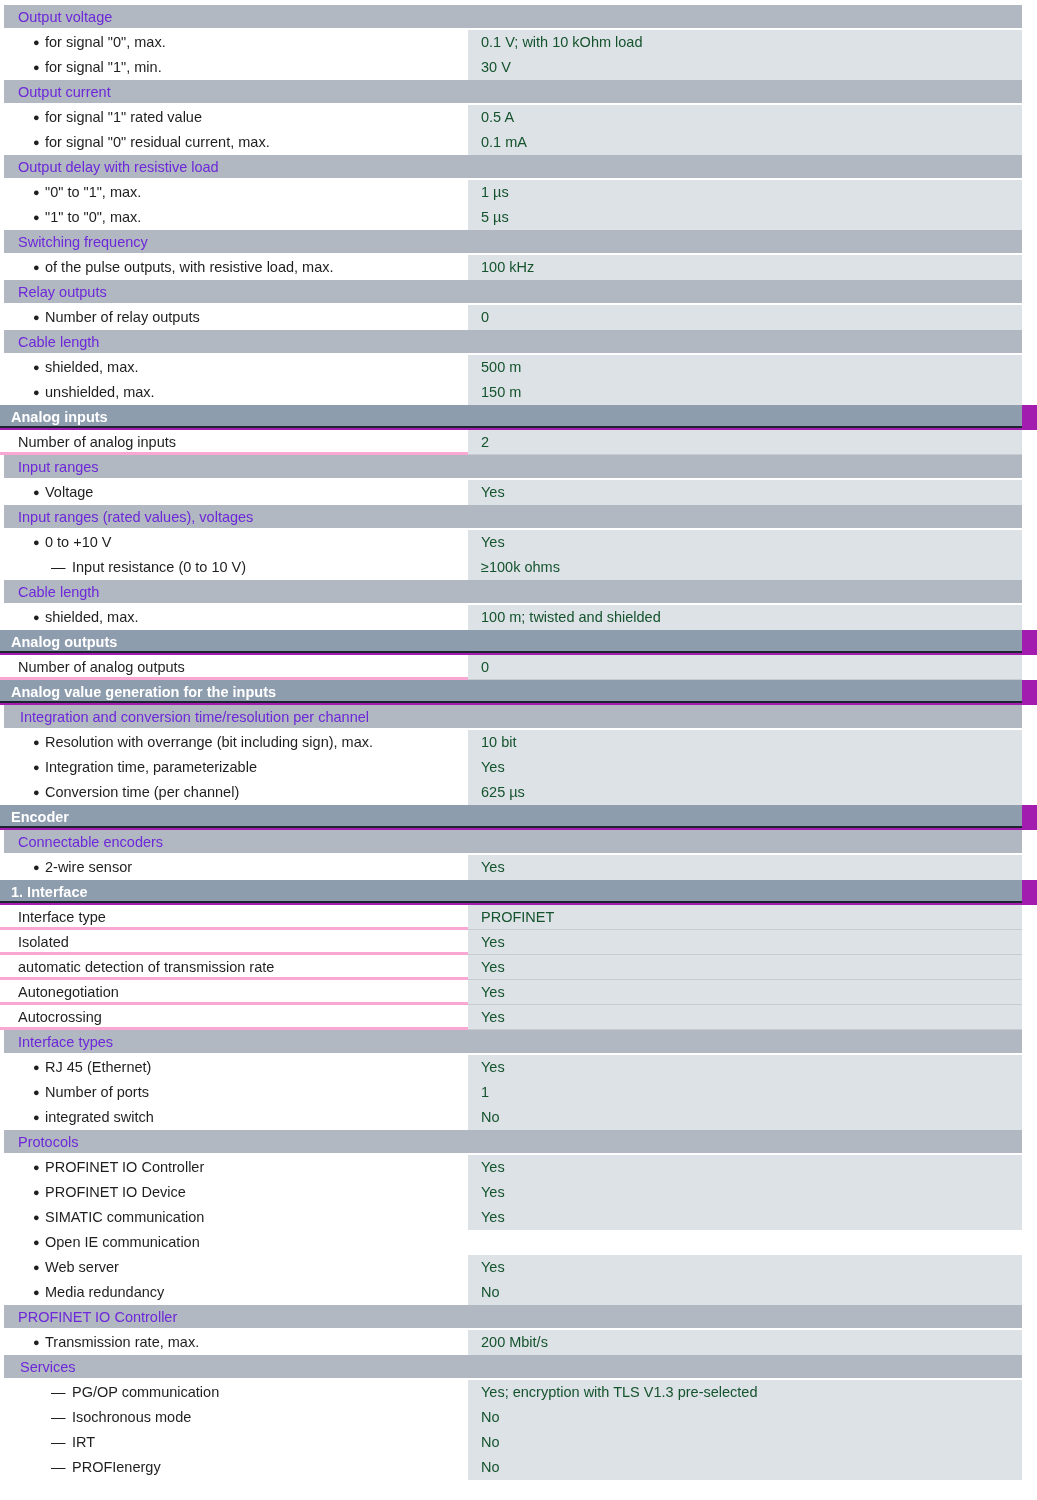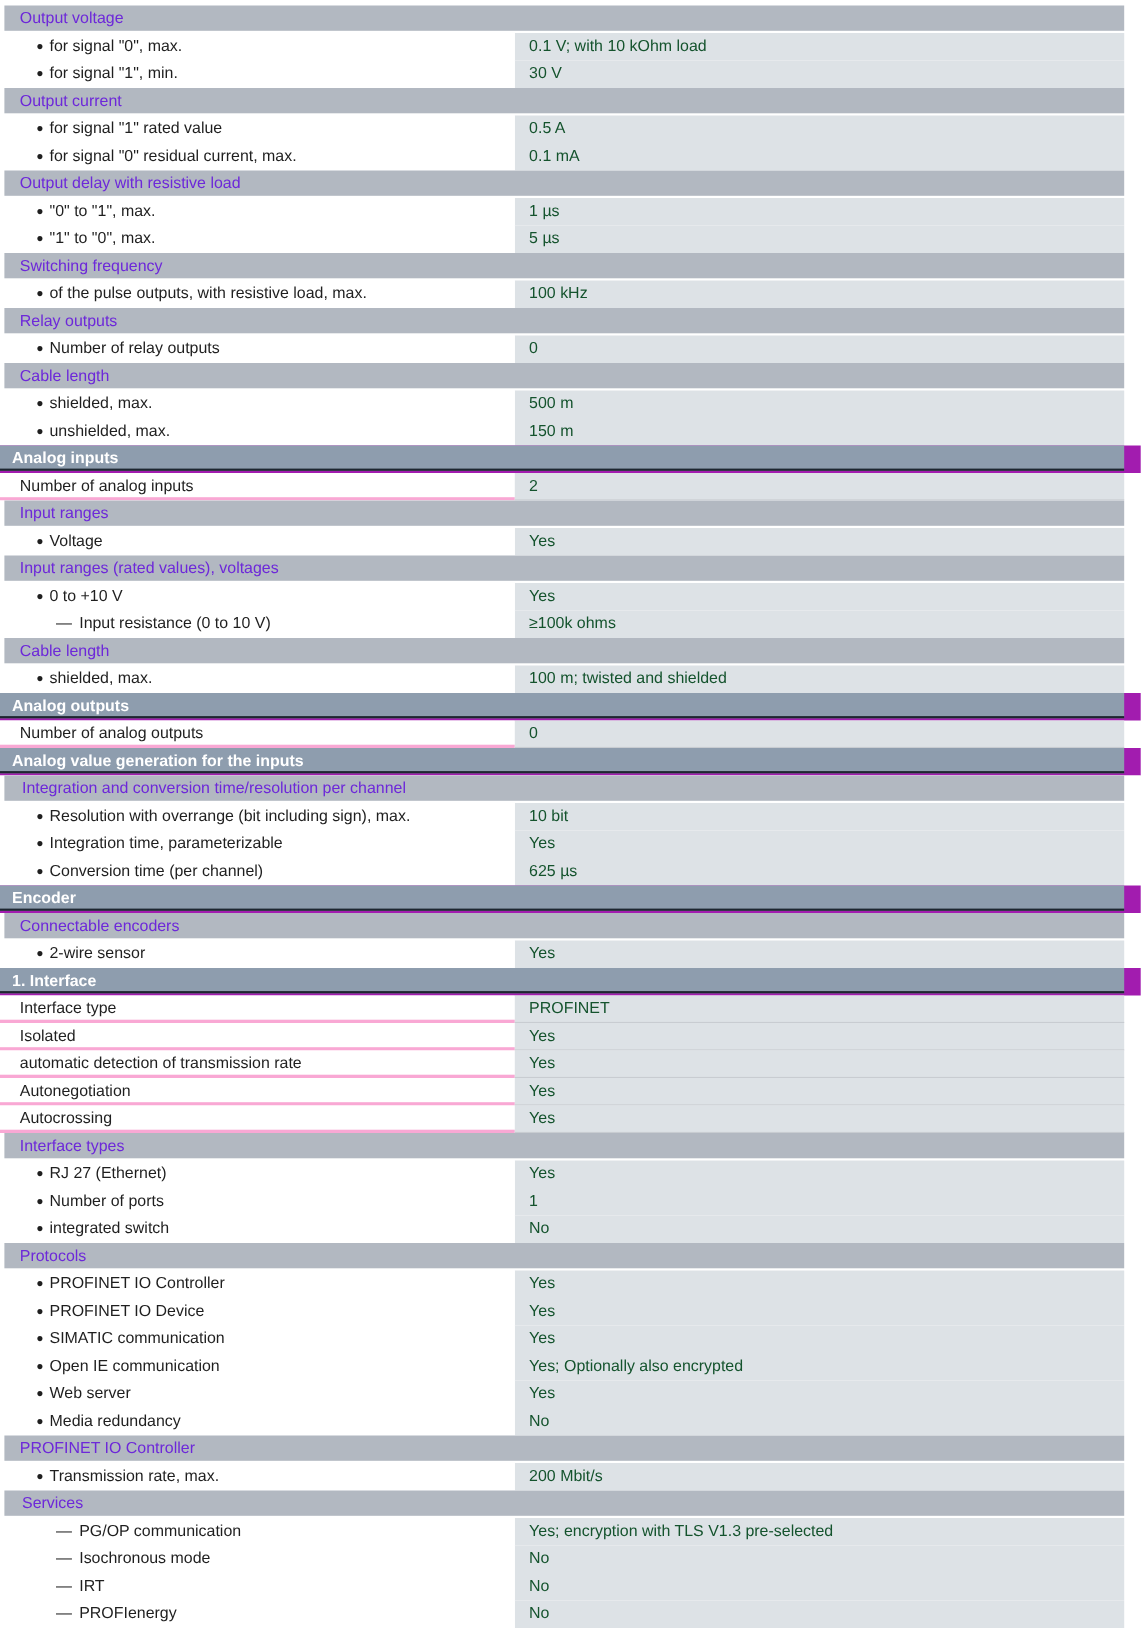--- a/index.html
+++ b/index.html
@@ -328,21 +328,21 @@
     <div class="row data lvl0">
       <div class="lbl"><span class="tx">Autocrossing</span></div>
       <div class="val">Yes</div>
     </div>
     <div class="row sub">
       <div class="bar"></div>
       <div class="lbl"><span class="tx">Interface types</span></div>
       <div class="val"></div>
     </div>
     <div class="row data lvl1">
-      <div class="lbl"><span class="mk">●</span><span class="tx">RJ 27 (Ethernet)</span></div>
+      <div class="lbl"><span class="mk">●</span><span class="tx">RJ 45 (Ethernet)</span></div>
       <div class="val">Yes</div>
     </div>
     <div class="row data lvl1">
       <div class="lbl"><span class="mk">●</span><span class="tx">Number of ports</span></div>
       <div class="val">1</div>
     </div>
     <div class="row data lvl1">
       <div class="lbl"><span class="mk">●</span><span class="tx">integrated switch</span></div>
       <div class="val">No</div>
     </div>
@@ -358,21 +358,20 @@
     <div class="row data lvl1">
       <div class="lbl"><span class="mk">●</span><span class="tx">PROFINET IO Device</span></div>
       <div class="val">Yes</div>
     </div>
     <div class="row data lvl1">
       <div class="lbl"><span class="mk">●</span><span class="tx">SIMATIC communication</span></div>
       <div class="val">Yes</div>
     </div>
     <div class="row data lvl1">
       <div class="lbl"><span class="mk">●</span><span class="tx">Open IE communication</span></div>
-      <div class="val">Yes; Optionally also encrypted</div>
     </div>
     <div class="row data lvl1">
       <div class="lbl"><span class="mk">●</span><span class="tx">Web server</span></div>
       <div class="val">Yes</div>
     </div>
     <div class="row data lvl1">
       <div class="lbl"><span class="mk">●</span><span class="tx">Media redundancy</span></div>
       <div class="val">No</div>
     </div>
     <div class="row sub">

